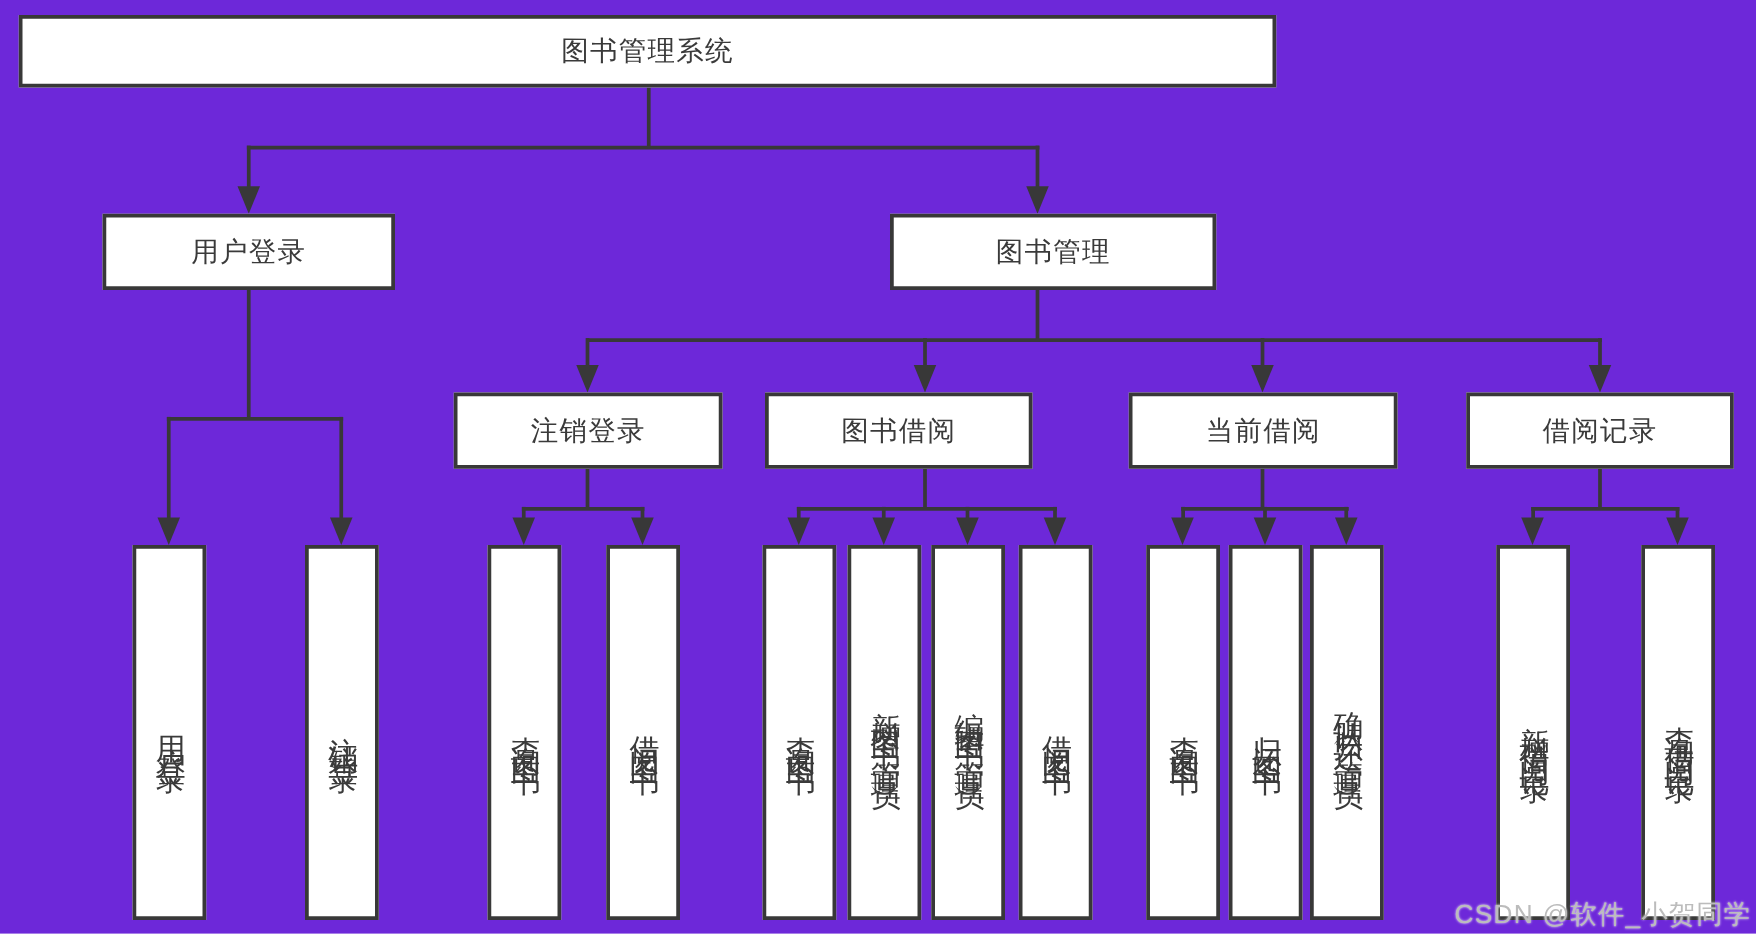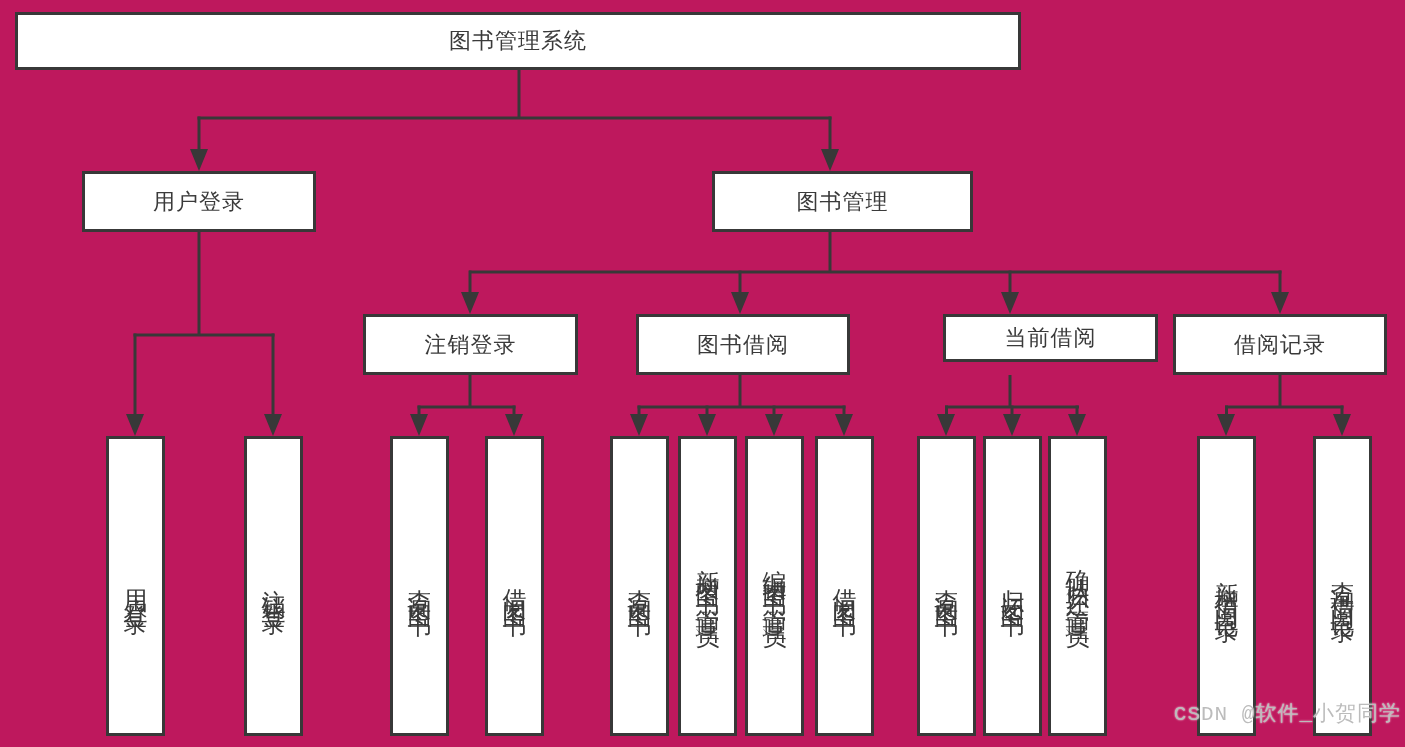--- a/index.html
+++ b/index.html
@@ -1,17 +1,17 @@
 <!DOCTYPE html>
 <html><head>
 <meta charset="utf-8">
 <style>
   html,body{margin:0;padding:0;background:#ffffff;}
   body{font-family:"Liberation Sans","DejaVu Sans",sans-serif;}
-  #stage{position:relative;width:1405px;height:747px;background:#be185d;overflow:hidden;}
+  #stage{position:relative;width:1405px;height:747px;background:#6d28d9;overflow:hidden;}
   svg.connectors{position:absolute;left:0;top:0;z-index:1;}
   svg.connectors line{stroke:#383838;stroke-width:3;}
   svg.connectors polygon{fill:#383838;}
   .box{
     position:absolute;
     box-sizing:border-box;
     background:#ffffff;
     border:3px solid #383838;
     color:#3a3a3a;
     display:flex;
@@ -26,27 +26,26 @@
     text-orientation:mixed;
     font-size:24px;
     line-height:1;
     letter-spacing:8px;
     color:#3a3a3a;
     white-space:nowrap;
   }
   .watermark{
     position:absolute;
     right:4px;
-    bottom:20px;
+    bottom:2px;
     z-index:3;
     font-size:21px;
     color:#bcbcbc;
     text-shadow:0 0 2px #ffffff;
     letter-spacing:1px;
-    font-family:Liberation Mono, monospace;
   }
 </style>
 </head>
 <body>
 
 <div id="stage">
 
   <svg class="connectors" width="1405" height="747">
 
     <g>
@@ -130,24 +129,24 @@
   <div class="box hbox" style="left:82px;top:171px;width:234px;height:61px;">
     <span>用户登录</span>
   </div>
   <div class="box hbox" style="left:712px;top:171px;width:261px;height:61px;">
     <span>图书管理</span>
   </div>
 
   <div class="box hbox" style="left:363px;top:314px;width:215px;height:61px;">
     <span>注销登录</span>
   </div>
-  <div class="box hbox" style="left:636px;top:314px;width:214px;height:61px;">
+  <div class="box hbox" style="left:612px;top:314px;width:214px;height:61px;">
     <span>图书借阅</span>
   </div>
-  <div class="box hbox" style="left:903px;top:314px;width:215px;height:48px;margin-left:40px;">
+  <div class="box hbox" style="left:903px;top:314px;width:215px;height:61px;">
     <span>当前借阅</span>
   </div>
   <div class="box hbox" style="left:1173px;top:314px;width:214px;height:61px;">
     <span>借阅记录</span>
   </div>
 
   <div class="box leaf" style="left:106px;">
     <span class="vtext">用户登录</span>
   </div>
   <div class="box leaf" style="left:244px;">

